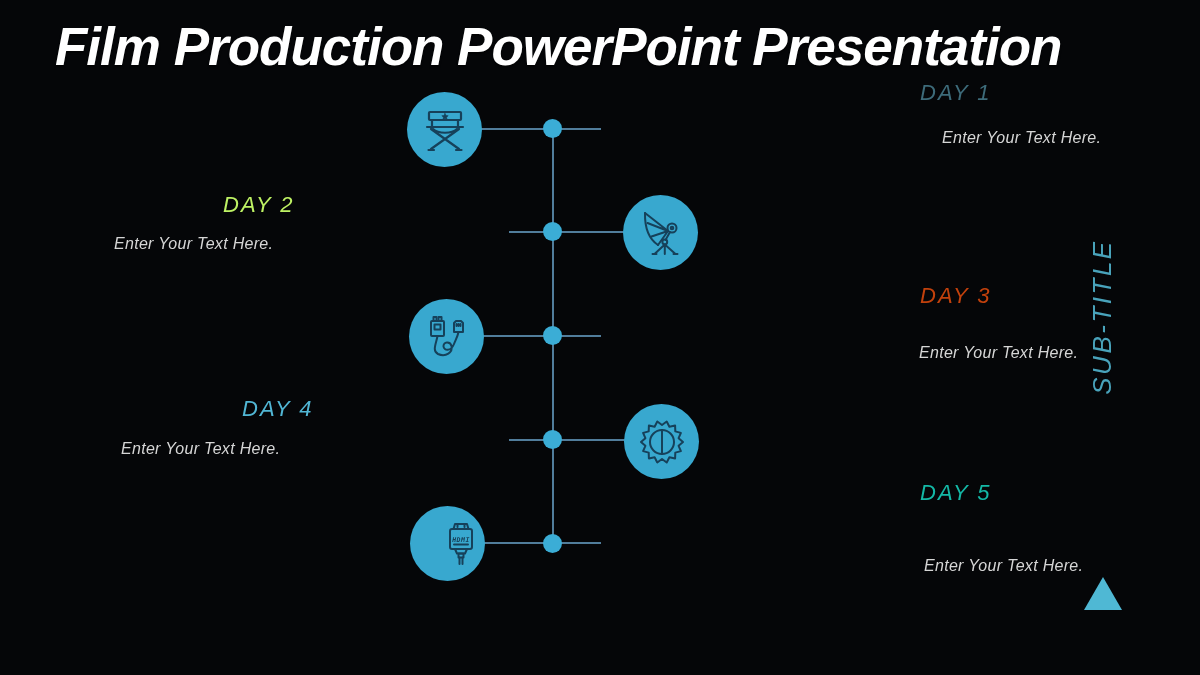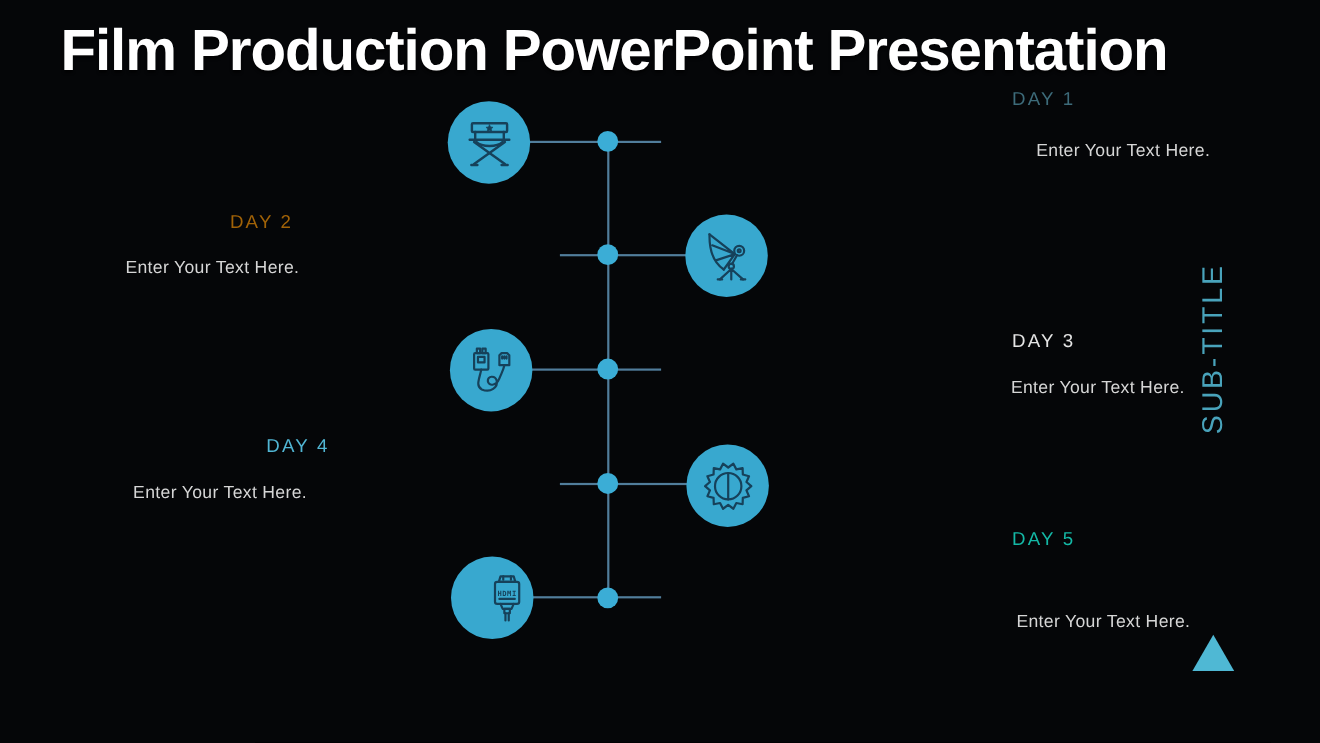--- a/index.html
+++ b/index.html
@@ -1,19 +1,20 @@
 <!DOCTYPE html>
 <html><head>
 <meta charset="utf-8">
 <style>
   html,body{margin:0;padding:0;background:#000;}
   #stage{
     position:relative;width:1200px;height:675px;overflow:hidden;
     background:#050608;
     font-family:"Liberation Sans", sans-serif;
+    font-style:italic;
   }
   
   .slide-title{
     position:absolute;left:55px;top:16px;white-space:nowrap;
     font-size:53px;font-weight:700;letter-spacing:-1px;color:#ffffff;
     text-shadow:0 2px 2px rgba(0,0,0,.6);
   }
   
   .vline{position:absolute;left:552px;top:128px;width:2px;height:415px;background:#517d9b;}
   .hline{position:absolute;height:2px;background:#517d9b;}
@@ -26,27 +27,27 @@
   .nd1{top:119px;} .nd2{top:222px;} .nd3{top:326px;} .nd4{top:430px;} .nd5{top:534px;}
   
   .icircle{
     position:absolute;width:75px;height:75px;border-radius:50%;background:#38a8cf;
     display:flex;align-items:center;justify-content:center;
   }
   .ic1{left:407px;top:92px;} .ic2{left:623px;top:195px;} .ic3{left:409px;top:299px;}
   .ic4{left:624px;top:404px;} .ic5{left:410px;top:506px;justify-content:flex-end;}
   .icircle svg{display:block;}
   
-  .day-label{position:absolute;font-size:17px;font-weight:400;letter-spacing:2px;white-space:nowrap;}
+  .day-label{position:absolute;font-size:22px;font-weight:400;letter-spacing:2px;white-space:nowrap;}
   .day-body{position:absolute;font-size:16px;color:#d6d6d6;letter-spacing:.3px;white-space:nowrap;}
   .dl1{left:920px;top:80px;color:#3d6b7a;}
   .db1{left:942px;top:129px;}
-  .dl2{left:209px;top:192px;color:#a16207;}
+  .dl2{left:223px;top:192px;color:#bef264;}
   .db2{left:114px;top:235px;}
-  .dl3{left:920px;top:300px;color:#e5e5e5;}
+  .dl3{left:920px;top:283px;color:#c2410c;}
   .db3{left:919px;top:344px;}
   .dl4{left:207px;top:396px;color:#51b6d4;margin-left:35px;}
   .db4{left:121px;top:440px;}
   .dl5{left:920px;top:480px;color:#14b8a6;}
   .db5{left:924px;top:557px;}
   
   .subtitle-vertical{
     position:absolute;left:1023px;top:301px;width:160px;height:32px;
     transform:rotate(-90deg);
     font-size:26px;letter-spacing:2.5px;color:#49a3bb;text-align:center;white-space:nowrap;

